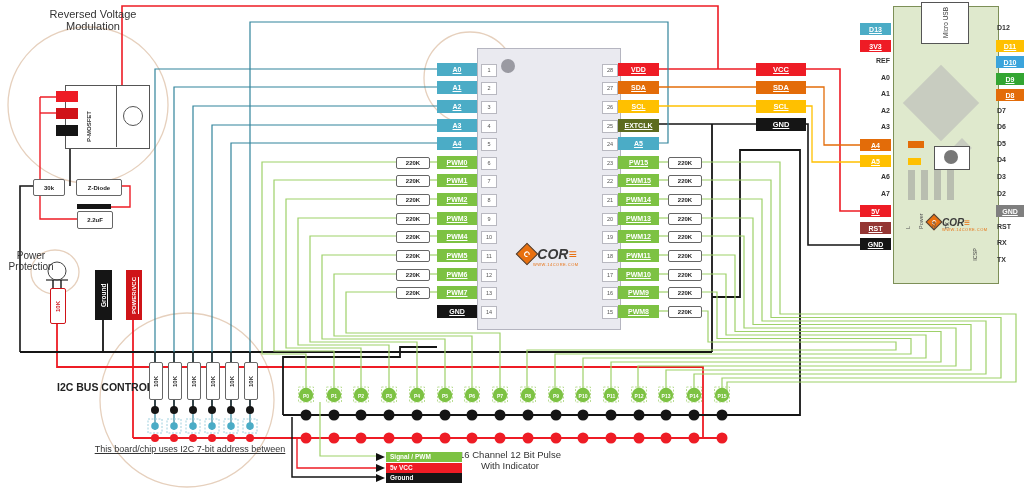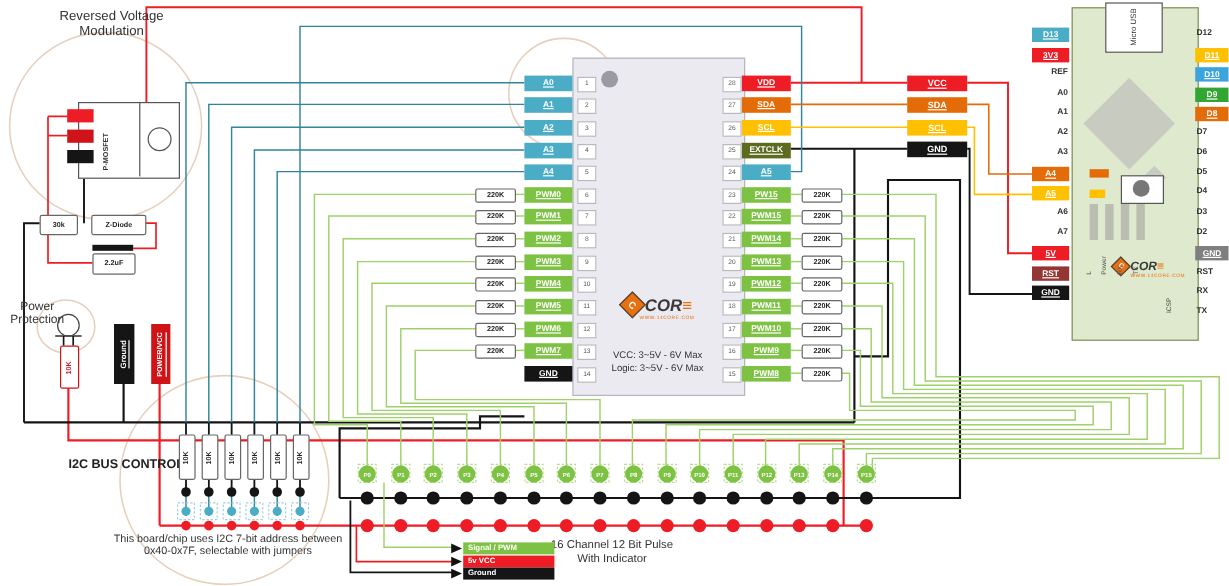--- a/index.html
+++ b/index.html
@@ -283,37 +283,32 @@
   <div class="lbl ctext" style="left:2px;top:250px;width:58px;font-size:10px;">
     <div>Power</div>
       <div>Protection</div>
   </div>
   <div class="resbox vtext" style="left:50px;top:288px;width:14px;height:34px;border-color:#d01318;color:#d01318;">10K</div>
 
   <div class="pinbox vtext" style="left:95px;top:270px;width:17px;height:50px;background:#151515;font-size:6.5px;">Ground</div>
   <div class="pinbox vtext" style="left:126px;top:270px;width:16px;height:50px;background:#cf1418;font-size:6px;">POWER/VCC</div>
 
   <div class="lbl" style="left:57px;top:381px;font-size:10.5px;font-weight:bold;color:#222;">I2C BUS CONTROL</div>
-  <div class="lbl ctext" style="left:60px;top:444px;width:260px;font-size:9px;">
+  <div class="lbl ctext" style="left:60px;top:444px;width:260px;font-size:9px;text-decoration:underline;">
     <div>This board/chip uses I2C 7-bit address between</div>
-      <div>0x40-0x7F, selectable with jumpers</div>
   </div>
 
   <div class="chipbody" style="left:477px;top:48px;width:142px;height:280px;"></div>
   <div class="abs" style="left:501px;top:59px;width:14px;height:14px;border-radius:50%;background:#9a9aa2;z-index:3;"></div>
   <div class="ctext" style="left:497px;top:246px;width:102px;">
     <div class="clogo" style="position:relative;">
         <span class="cbadge" style="width:14px;height:14px;font-size:8px;">C</span>
         <span class="ctitle" style="font-size:14px;">COR<span class="ceq">≡</span></span>
         <span class="curl" style="bottom:-5px;left:36px;">WWW.14CORE.COM</span>
       </div>
-  </div>
-  <div class="ctext" style="left:489px;top:290px;width:118px;font-size:8px;line-height:11px;">
-    <div>VCC: 3~5V - 6V Max</div>
-      <div>Logic: 3~5V - 6V Max</div>
   </div>
 
   <div class="lbl ctext" style="left:435px;top:449px;width:150px;font-size:9.5px;">
     <div>16 Channel 12 Bit Pulse</div>
       <div>With Indicator</div>
   </div>
 
   <div class="board" style="left:893px;top:6px;width:104px;height:276px;"></div>
   <div class="abs" style="left:914px;top:76px;width:54px;height:54px;background:#c8ccc0;transform:rotate(45deg);z-index:2;"></div>
   <div class="abs" style="left:955px;top:141px;width:14px;height:14px;background:#c8ccc0;transform:rotate(45deg);z-index:2;"></div>

